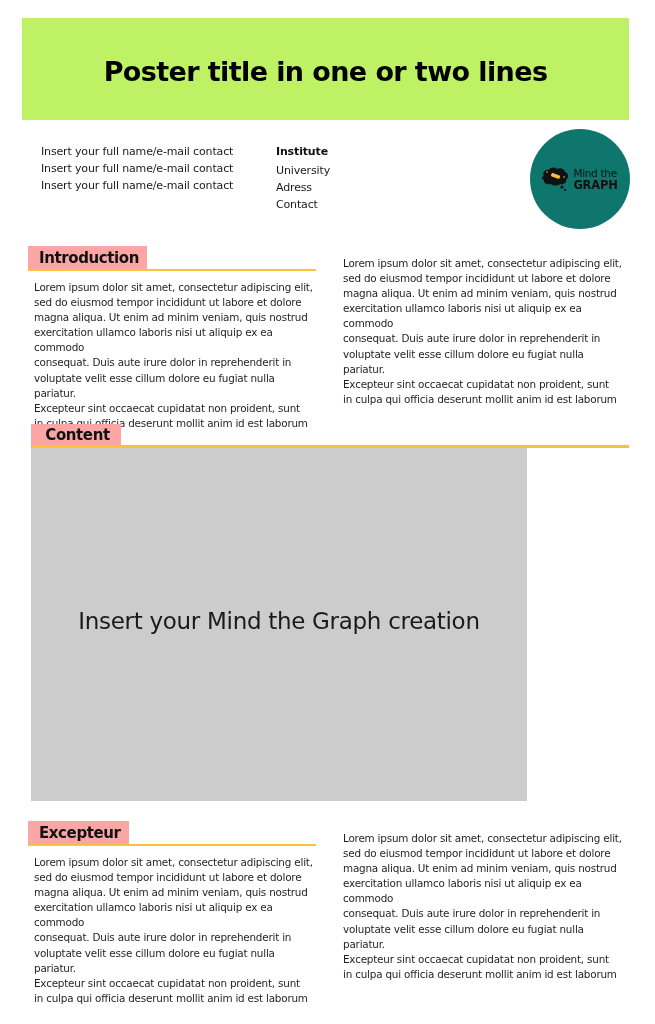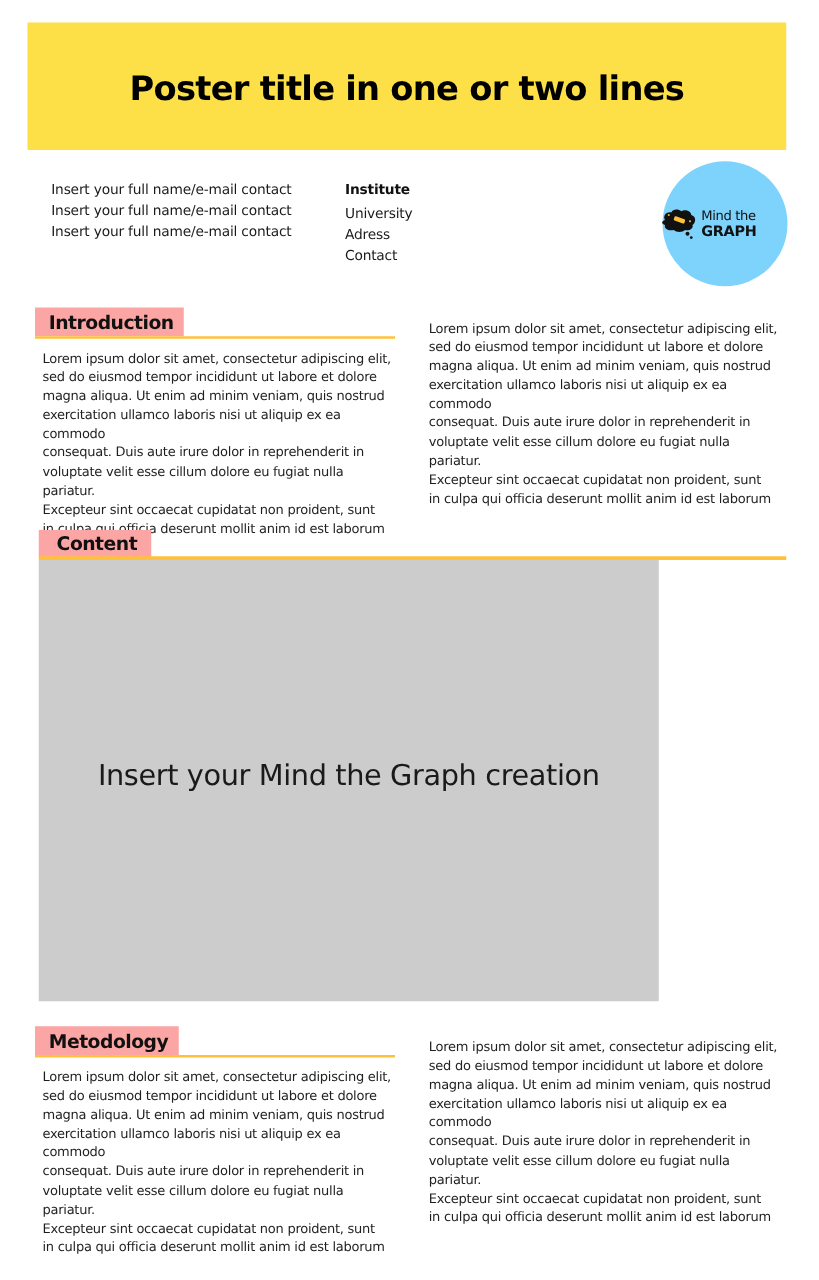--- a/index.html
+++ b/index.html
@@ -14,21 +14,21 @@
       overflow: hidden;
       font-family: "DejaVu Sans", sans-serif;
       color: #1a1a1a;
     }
     .title-banner {
       position: absolute;
       left: 22px;
       top: 18px;
       width: 607px;
       height: 102px;
-      background: #fde047;
+      background: #bef264;
       display: flex;
       align-items: center;
       justify-content: center;
     }
     .title-banner h1 {
       margin: 0;
       font-family: "DejaVu Sans", sans-serif;
       font-weight: bold;
       font-size: 27px;
       letter-spacing: -0.6px;
@@ -50,23 +50,24 @@
     .authors { left: 41px; top: 143px; }
     .institute { left: 276px; top: 143px; }
 
     .logo {
       position: absolute;
       left: 530px;
       top: 129px;
       width: 100px;
       height: 100px;
       border-radius: 50%;
-      background: #7dd3fc;
-      display: flex;
-      align-items: center;
+      background: #0f766e;
+      display: flex;
+      align-items: center;
+      justify-content: center;
     }
     .logo-inner {
       display: flex;
       align-items: center;
       gap: 3px;
       margin-left: -2px;
     }
     .logo-icon svg { display: block; }
     .logo-text {
       display: flex;
@@ -232,21 +233,21 @@
     <div class="section-tab">Content</div>
     <div class="section-rule"></div>
   </div>
   <div class="content-box">
     <span>Insert your Mind the Graph creation</span>
   </div>
 </section>
 
 <section class="section conclusion">
   <div class="section-header">
-    <div class="section-tab">Metodology</div>
+    <div class="section-tab">Excepteur</div>
     <div class="section-rule"></div>
   </div>
   <div class="section-body">Lorem ipsum dolor sit amet, consectetur adipiscing elit,
 sed do eiusmod tempor incididunt ut labore et dolore
 magna aliqua. Ut enim ad minim veniam, quis nostrud
 exercitation ullamco laboris nisi ut aliquip ex ea commodo
 consequat. Duis aute irure dolor in reprehenderit in
 voluptate velit esse cillum dolore eu fugiat nulla pariatur.
 Excepteur sint occaecat cupidatat non proident, sunt
 in culpa qui officia deserunt mollit anim id est laborum</div>

